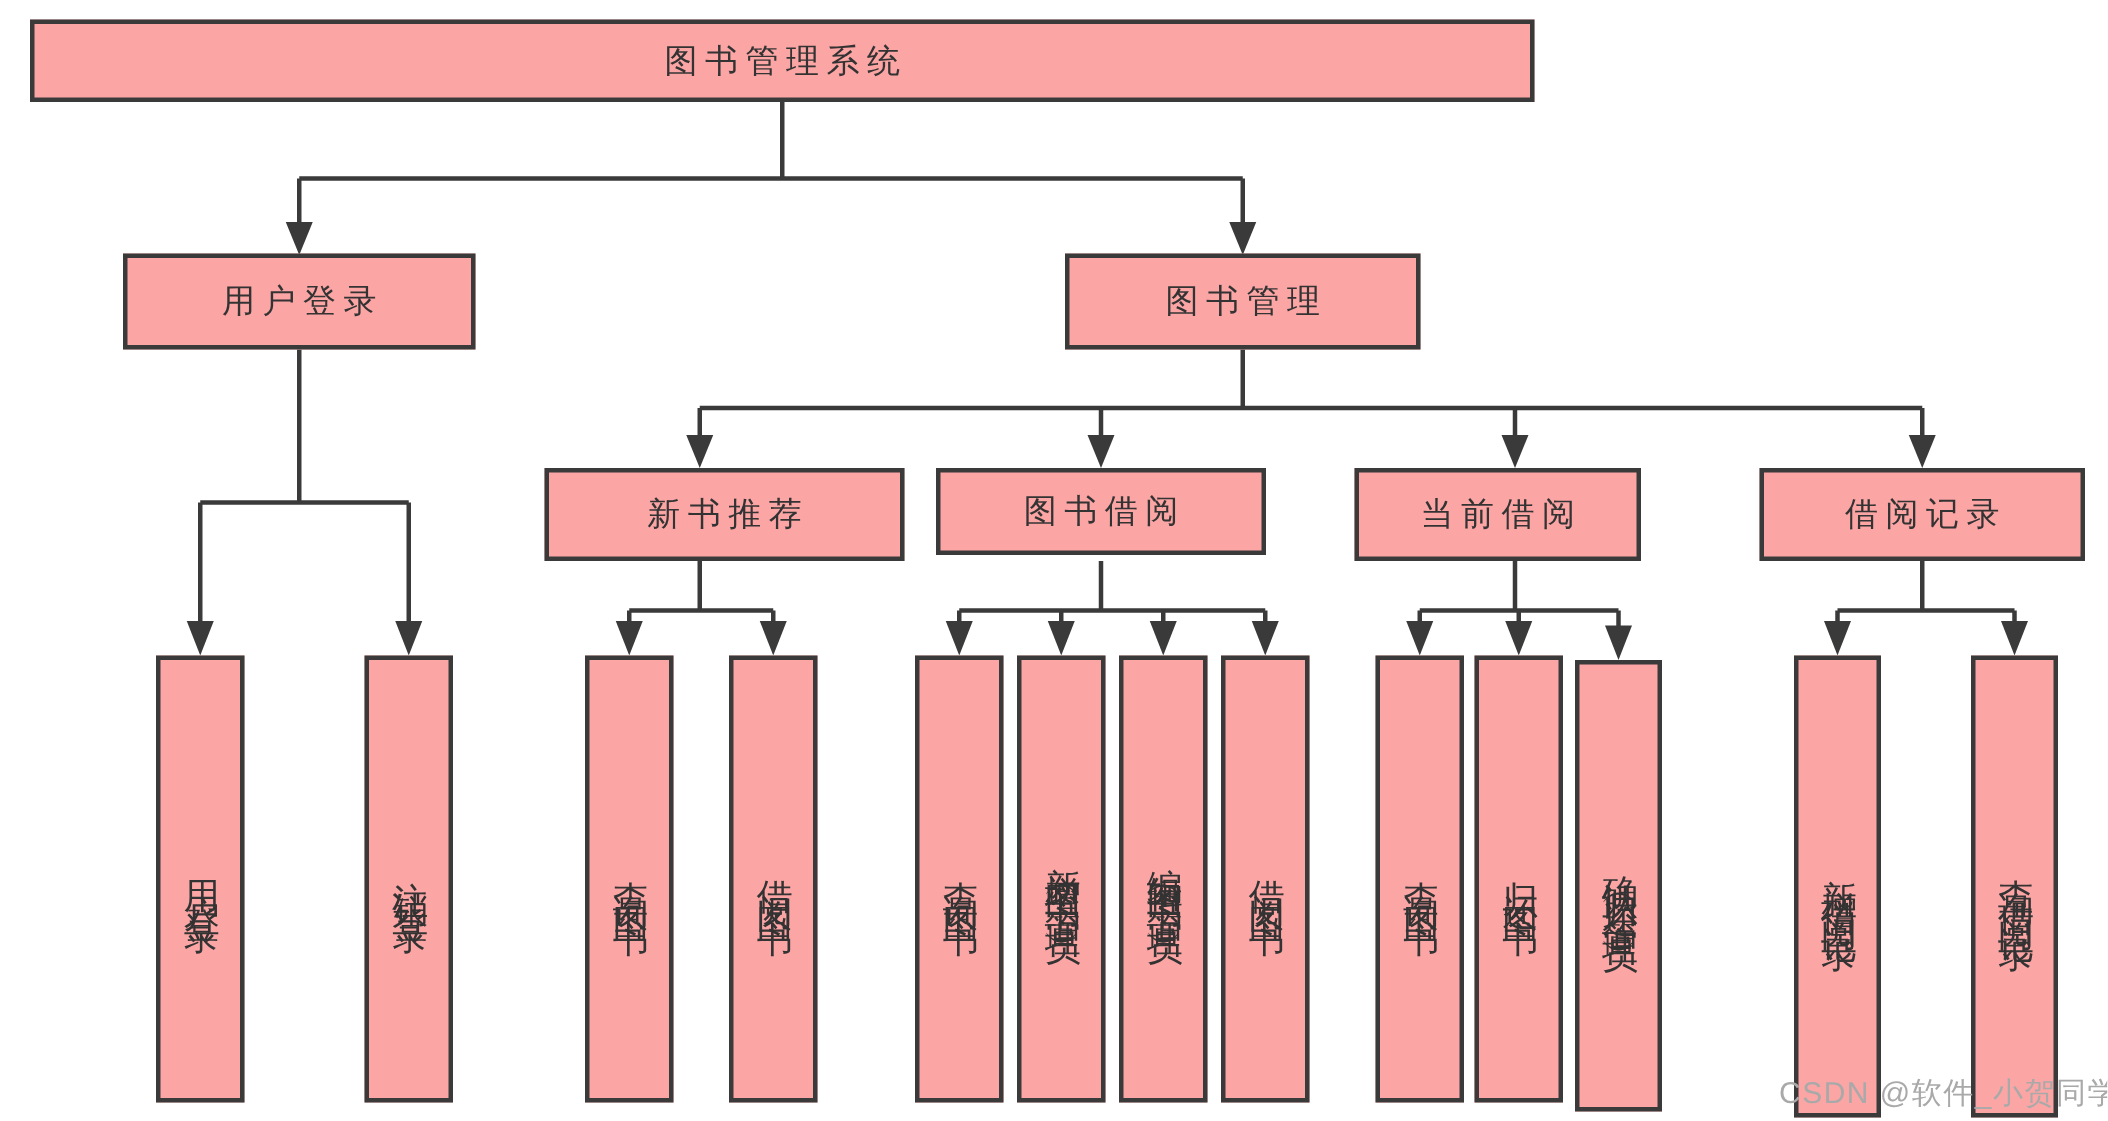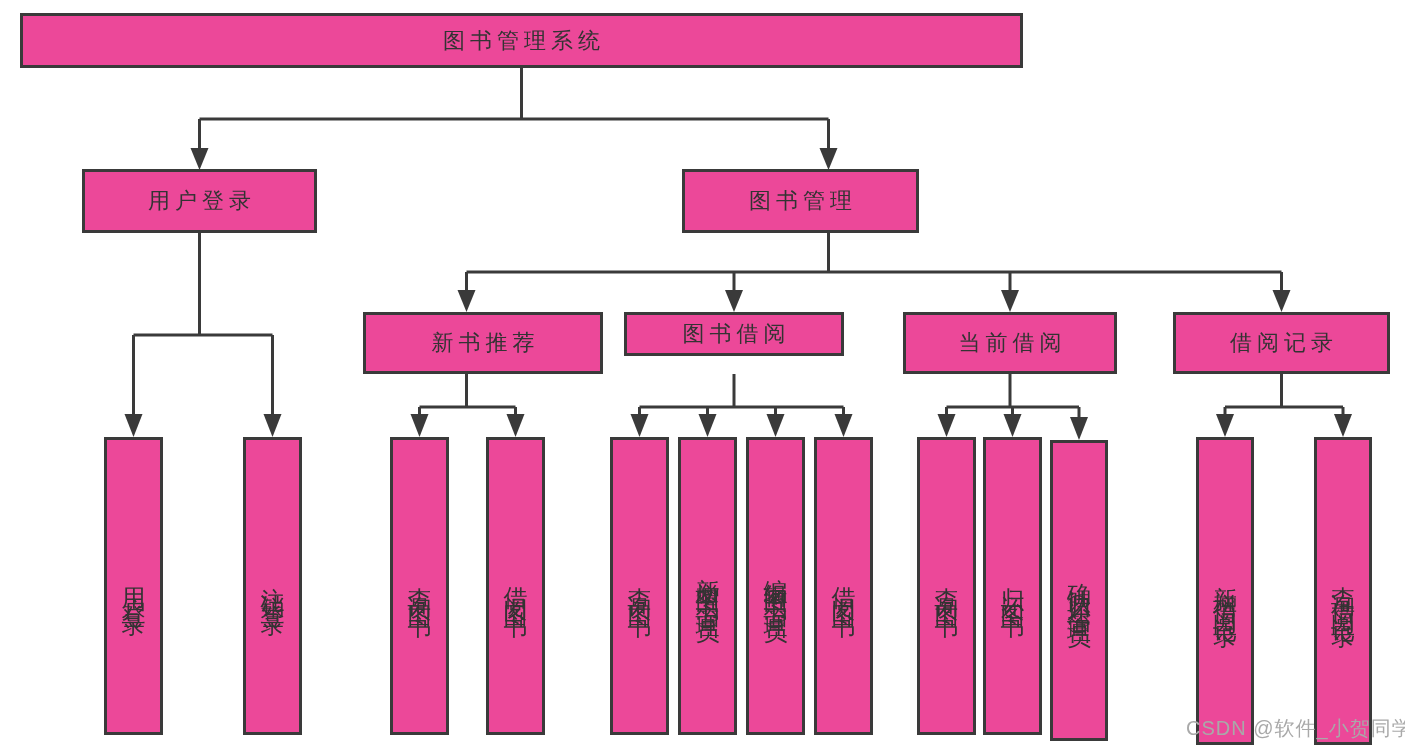--- a/index.html
+++ b/index.html
@@ -15,21 +15,21 @@
   #connectors {
     position: absolute;
     left: 0; top: 0;
     width: 1405px; height: 747px;
     pointer-events: none;
     z-index: 0;
   }
   .node {
     position: absolute;
     box-sizing: border-box;
-    background: #ec4899;
+    background: #fca5a5;
     border: 3px solid #3a3a3a;
     display: flex;
     align-items: center;
     justify-content: center;
     z-index: 1;
     color: #333333;
   }
   .node.h {
     font-size: 22px;
     letter-spacing: 5px;
@@ -123,25 +123,25 @@
       <path d="M1225 407 V418" fill="none"></path>
       <path d="M1343 407 V418" fill="none"></path>
       <path d="M1216 414 h18 L1225 437 Z" stroke="none"></path>
       <path d="M1334 414 h18 L1343 437 Z" stroke="none"></path>
     </g>
   </svg>
 
   <div class="node h" style="left:20px;top:13px;width:1003px;height:55px">图书管理系统</div>
 
   <div class="node h" style="left:82px;top:169px;width:235px;height:64px">用户登录</div>
-  <div class="node h" style="left:682px;top:169px;width:237px;height:64px">图书管理</div>
+  <div class="node h" style="left:710px;top:169px;width:237px;height:64px">图书管理</div>
 
   <div class="node h" style="left:363px;top:312px;width:240px;height:62px">新书推荐</div>
-  <div class="node h" style="left:624px;top:312px;width:220px;height:44px">图书借阅</div>
-  <div class="node h" style="left:903px;top:312px;width:214px;height:62px">当前借阅</div>
+  <div class="node h" style="left:624px;top:312px;width:220px;height:58px">图书借阅</div>
+  <div class="node h" style="left:903px;top:312px;width:191px;height:62px">当前借阅</div>
   <div class="node h" style="left:1173px;top:312px;width:217px;height:62px">借阅记录</div>
 
   <div class="node v" style="left:104px;top:437px;width:59px;height:298px">用户登录</div>
   <div class="node v" style="left:243px;top:437px;width:59px;height:298px">注销登录</div>
 
   <div class="node v" style="left:390px;top:437px;width:59px;height:298px">查询图书</div>
   <div class="node v" style="left:486px;top:437px;width:59px;height:298px">借阅图书</div>
 
   <div class="node v" style="left:610px;top:437px;width:59px;height:298px">查询图书</div>
   <div class="node v" style="left:678px;top:437px;width:59px;height:298px;letter-spacing:6px">新增图书（管理员）</div>

